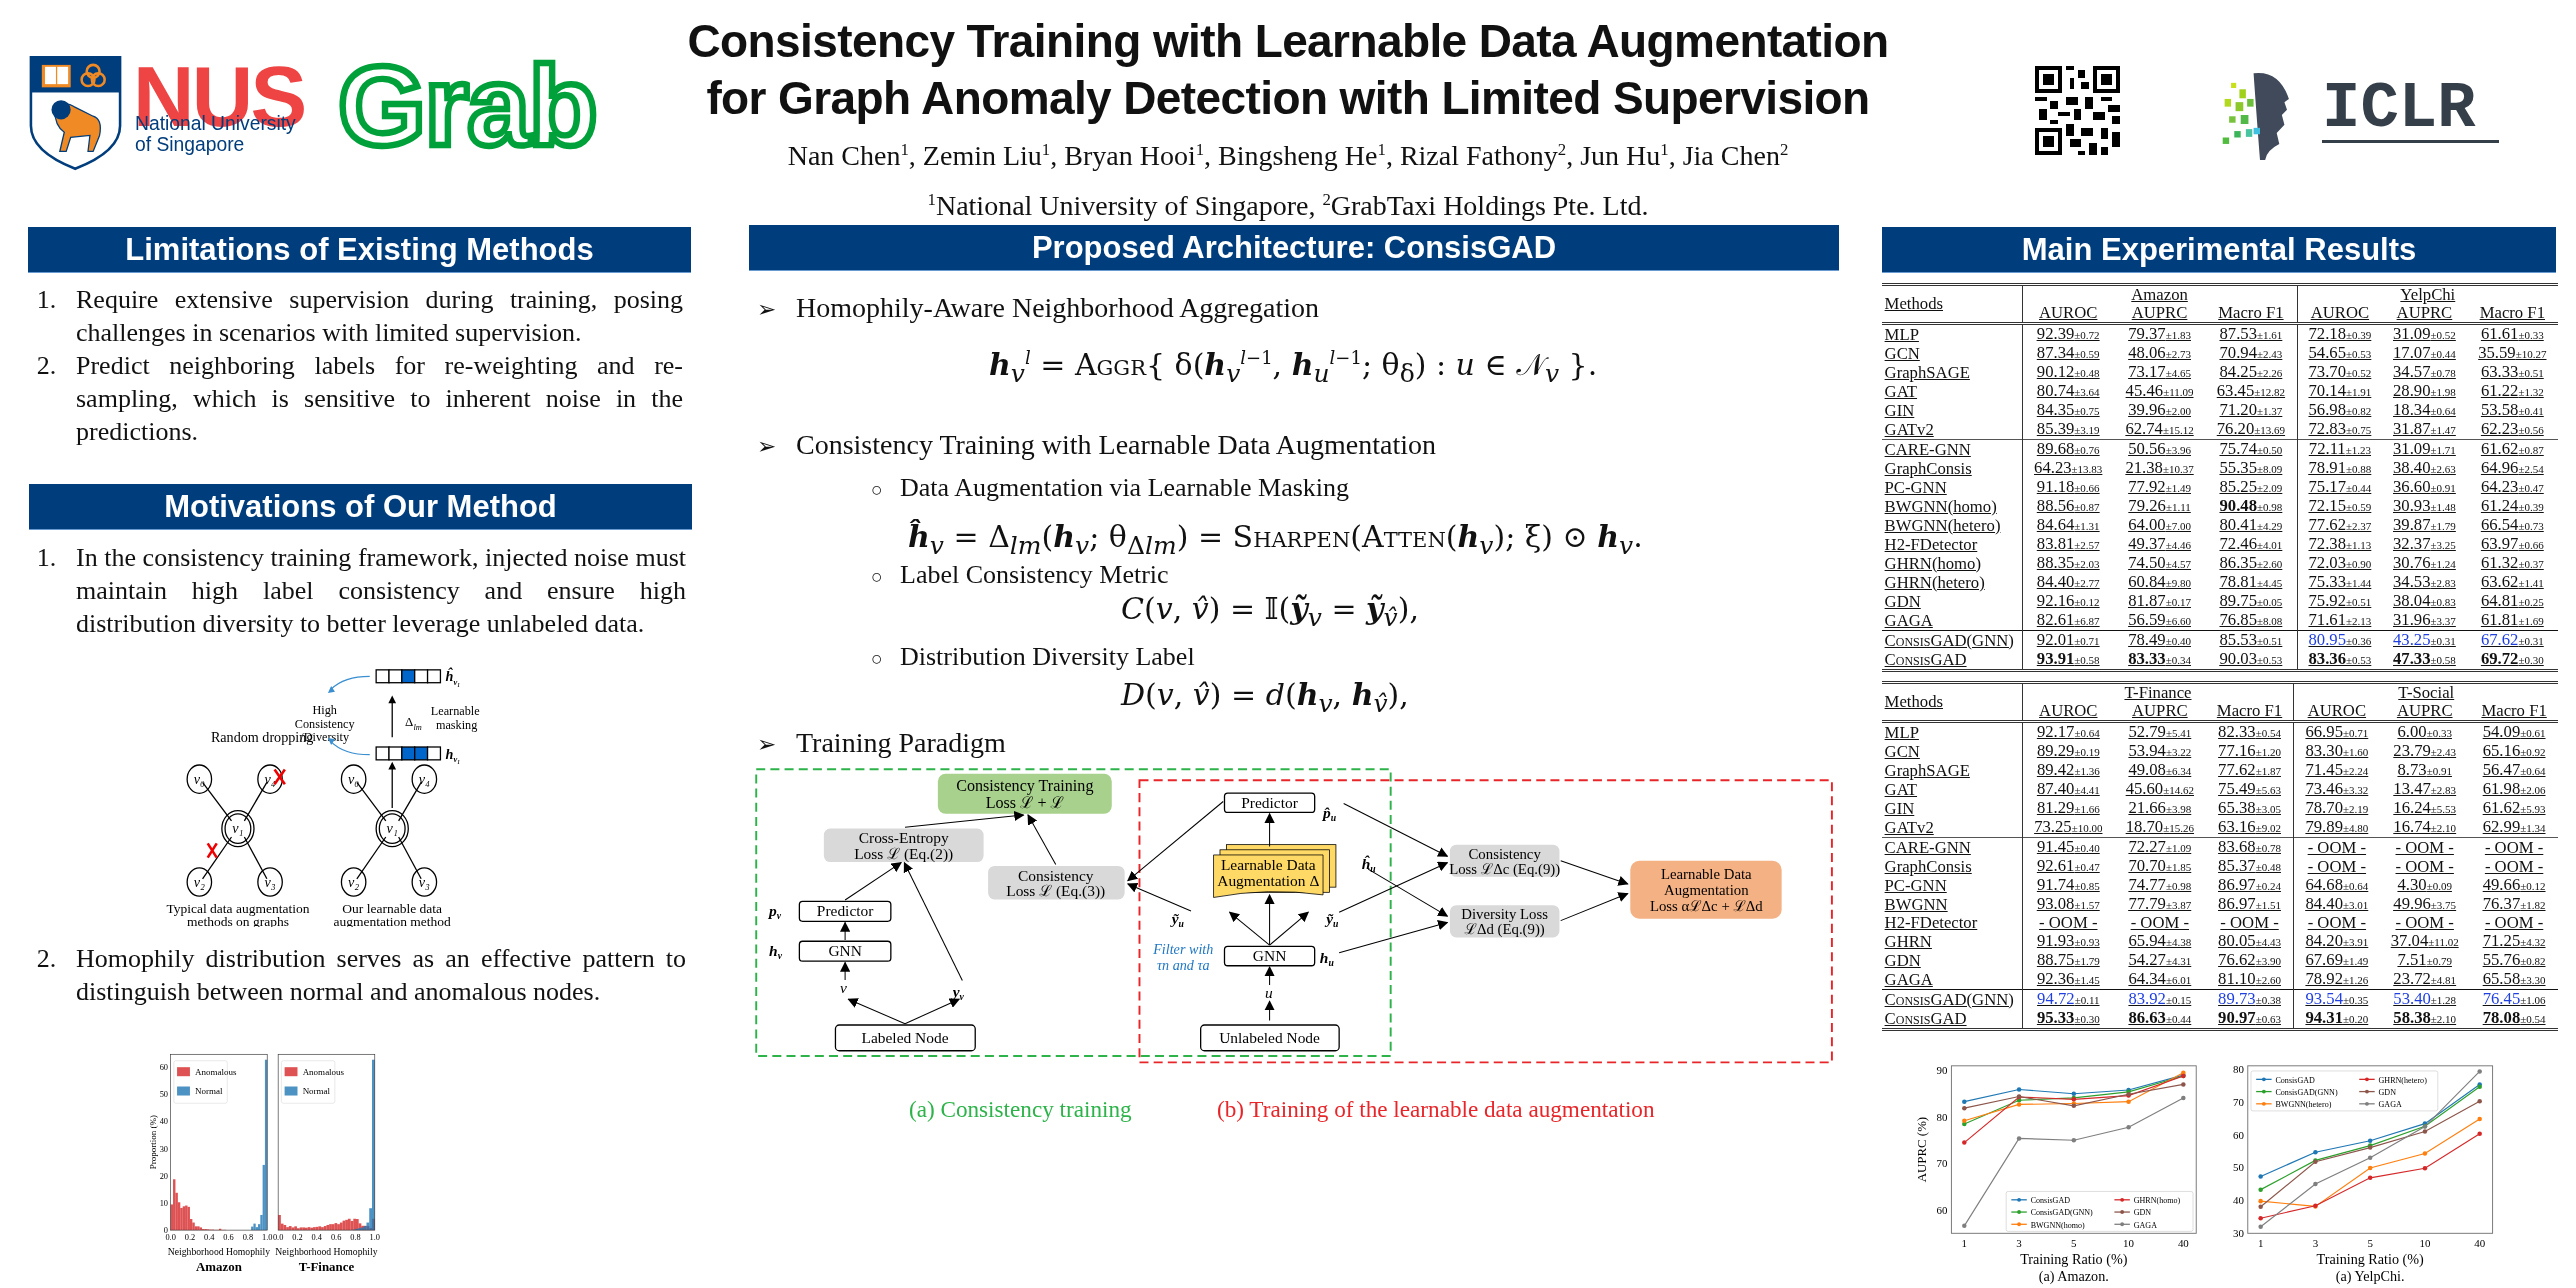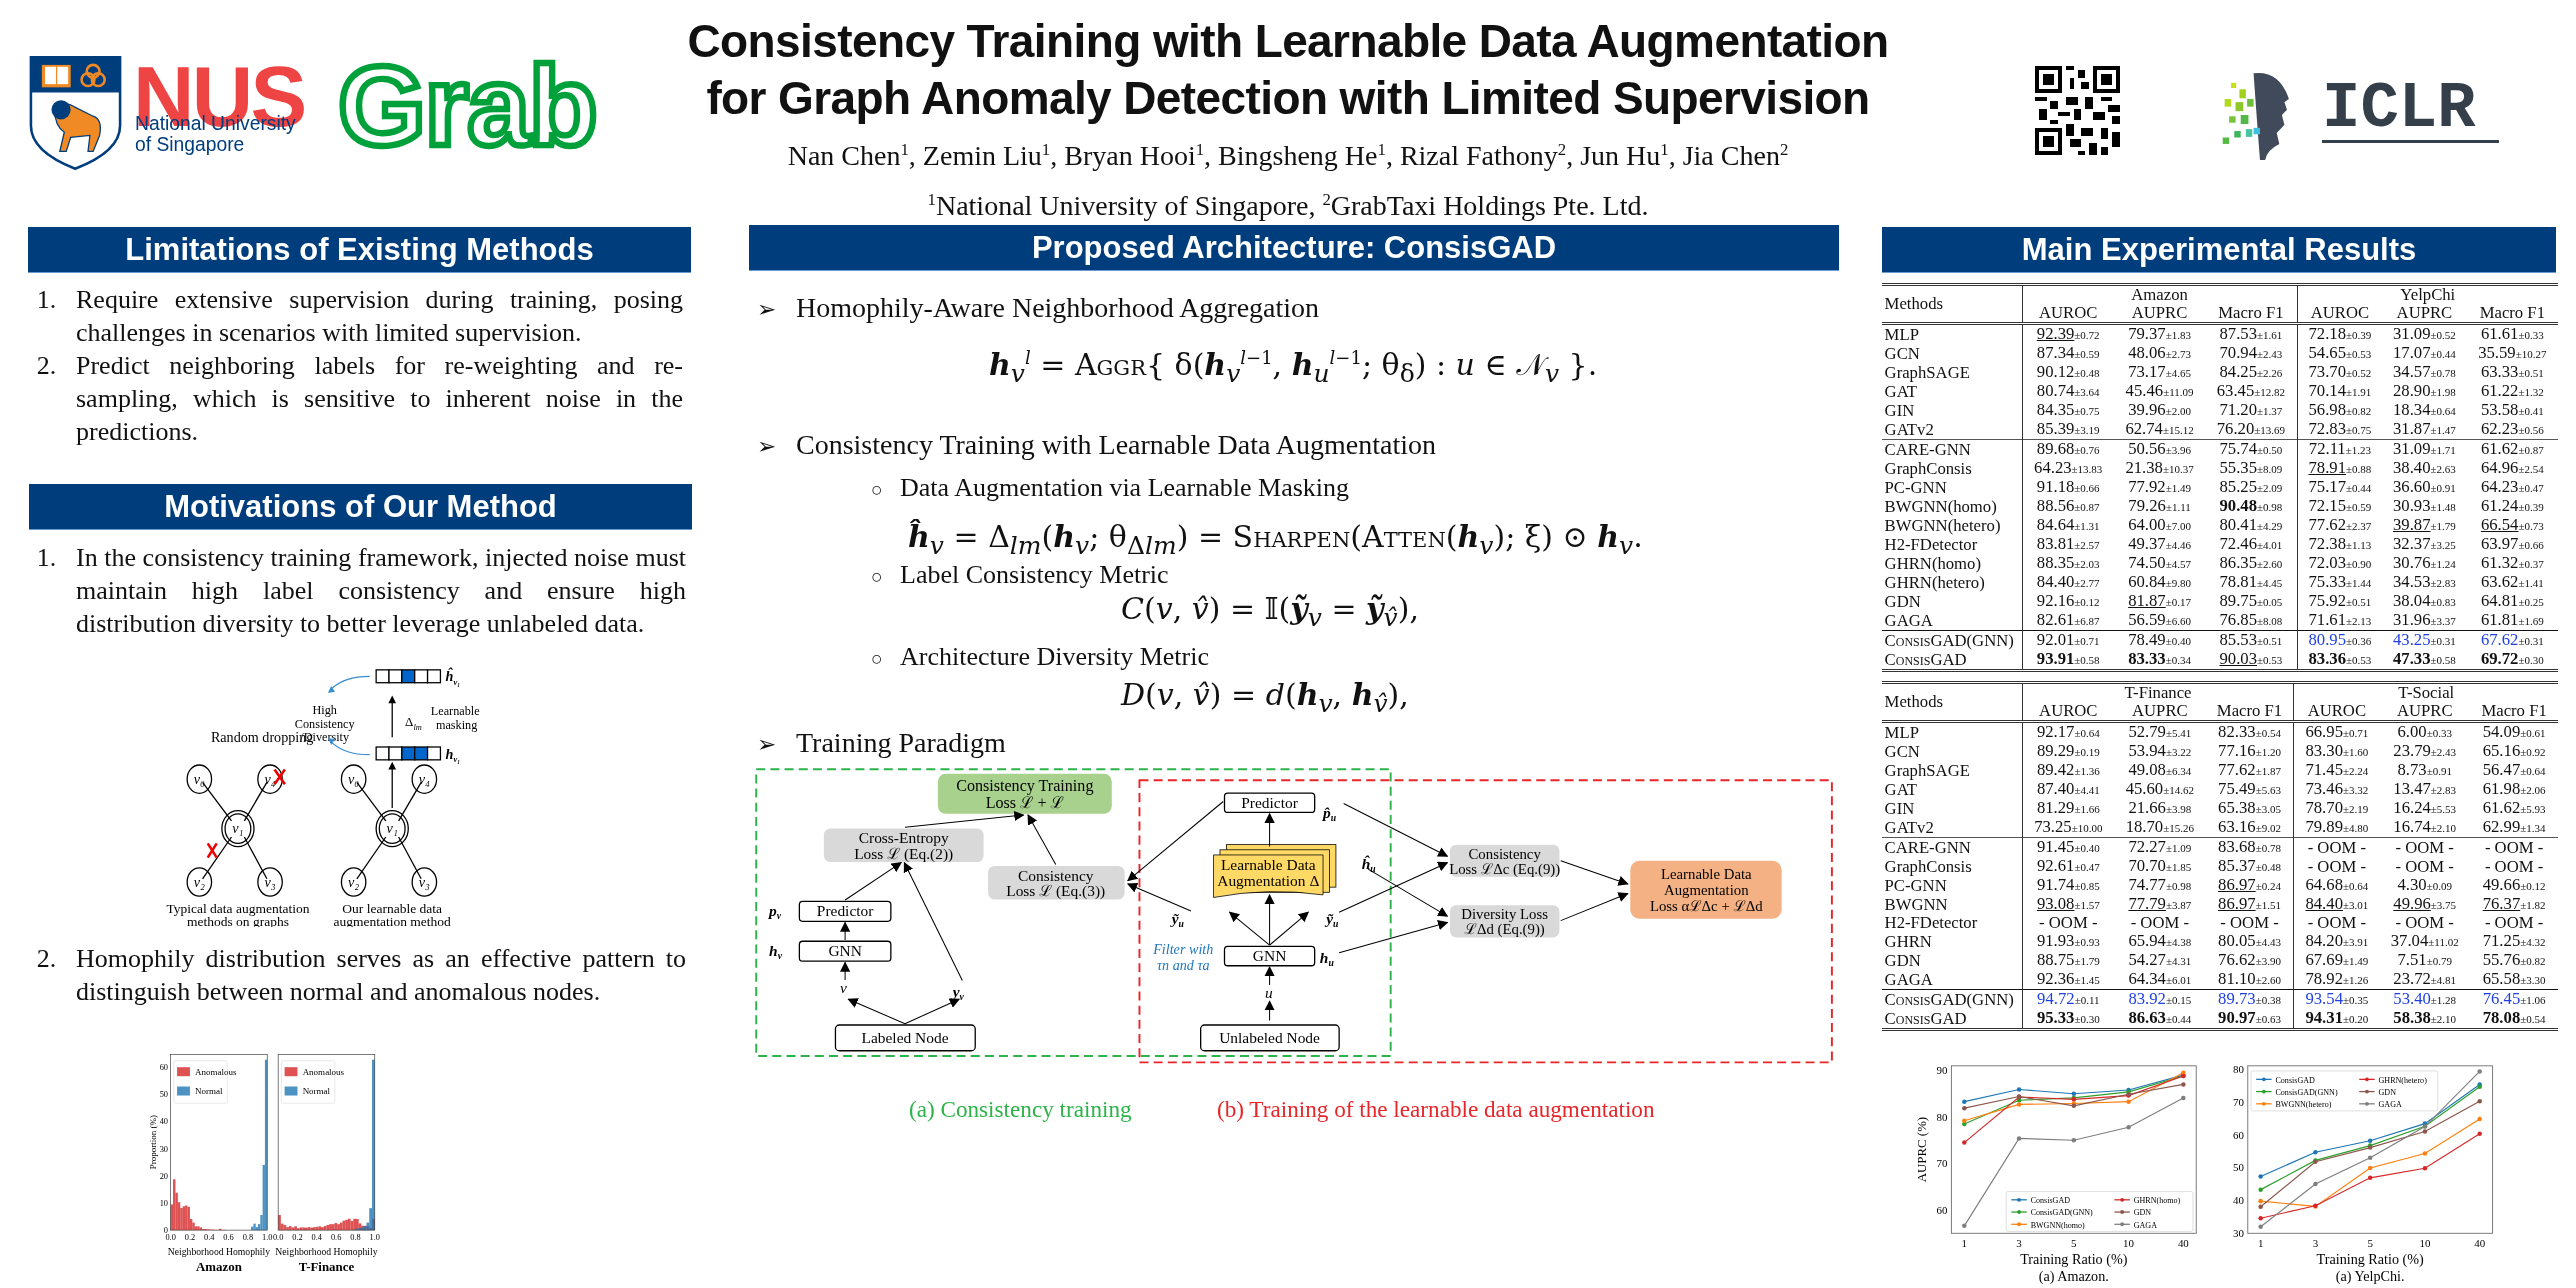--- a/index.html
+++ b/index.html
@@ -41,21 +41,21 @@
   .sub-b .circ { display: inline-block; width: 29px; font-size: 19.3px; }
   .eq { position: absolute; font-family: "DejaVu Serif", serif; font-size: 30px; line-height: 39px; white-space: nowrap; }
   .eq b { font-weight: 700; font-style: italic; }
   .eq i { font-style: italic; }
   .sc { font-variant: small-caps; }
 
   .arch { position: absolute; left: 753px; top: 766px; width: 1095px; height: 451px; }
   .arch text { font-family: "Liberation Serif", serif; }
 
   
-  .rtable { position: absolute; left: 1882px; width: 676px; border-collapse: collapse; font-size: 16.7px; line-height: 18px; }
+  .rtable { position: absolute; left: 1882px; width: 676px; border-collapse: collapse; font-size: 16.7px; line-height: 18px; text-decoration: underline; }
   .rtable td, .rtable th { padding: 0 2.6px; white-space: nowrap; font-weight: 400; }
   .rtable .m { text-align: left; width: 140px; }
   .rtable .v { text-align: center; }
   .rtable .vl { border-left: 1.3px solid #333; }
   .rtable .std { font-size: 11px; }
   .rtable .u { text-decoration: underline; }
   .rtable .bd { font-weight: 700; }
   .rtable .bl { color: #1f3fe0; }
   .rtable tr.top td { border-top: 3.2px double #333; }
   .rtable tr.hsep td { border-top: 3.9px double #333; }
@@ -380,21 +380,21 @@
 <div class="sec-head" style="left:749px; top:225px; width:1090px;">Proposed Architecture: ConsisGAD</div>
 
 <div class="bullet-h" style="left:757px; top:291px;"><span class="arrow">➢</span><span>Homophily-Aware Neighborhood Aggregation</span></div>
 <div class="eq" style="left:989px; top:338px;"><b>h</b><sub><i>v</i></sub><sup><i>l</i></sup> = <span class="sc">Aggr</span>{ δ(<b>h</b><sub><i>v</i></sub><sup><i>l</i>−1</sup>, <b>h</b><sub><i>u</i></sub><sup><i>l</i>−1</sup>; θ<sub>δ</sub>) : <i>u</i> ∈ 𝒩<sub><i>v</i></sub> }.</div>
 
 <div class="bullet-h" style="left:757px; top:428px;"><span class="arrow">➢</span><span>Consistency Training with Learnable Data Augmentation</span></div>
 <div class="sub-b" style="left:871px; top:472px;"><span class="circ">○</span><span>Data Augmentation via Learnable Masking</span></div>
 <div class="eq" style="left:908px; top:517px;"><b>ĥ</b><sub><i>v</i></sub> = Δ<sub><i>lm</i></sub>(<b>h</b><sub><i>v</i></sub>; θ<sub>Δ<i>lm</i></sub>) = <span class="sc">Sharpen</span>(<span class="sc">Atten</span>(<b>h</b><sub><i>v</i></sub>); ξ) ⊙ <b>h</b><sub><i>v</i></sub>.</div>
 <div class="sub-b" style="left:871px; top:559px;"><span class="circ">○</span><span>Label Consistency Metric</span></div>
 <div class="eq" style="left:1121px; top:589px;"><i>C</i>(<i>v</i>, <i>v̂</i>) = 𝕀(<b>ỹ</b><sub><i>v</i></sub> = <b>ỹ</b><sub><i>v̂</i></sub>),</div>
-<div class="sub-b" style="left:871px; top:641px;"><span class="circ">○</span><span>Architecture Diversity Metric</span></div>
+<div class="sub-b" style="left:871px; top:641px;"><span class="circ">○</span><span>Distribution Diversity Label</span></div>
 <div class="eq" style="left:1121px; top:675px;"><i>D</i>(<i>v</i>, <i>v̂</i>) = <i>d</i>(<b>h</b><sub><i>v</i></sub>, <b>h</b><sub><i>v̂</i></sub>),</div>
 
 <div class="bullet-h" style="left:757px; top:726px;"><span class="arrow">➢</span><span>Training Paradigm</span></div>
 
 <svg class="arch" viewBox="0 0 1700 700">
   <defs>
     <marker id="ah" markerWidth="10" markerHeight="10" refX="9" refY="5" orient="auto">
         <path d="M0 0 L10 5 L0 10 Z" fill="#000"></path>
       </marker>
   </defs>

